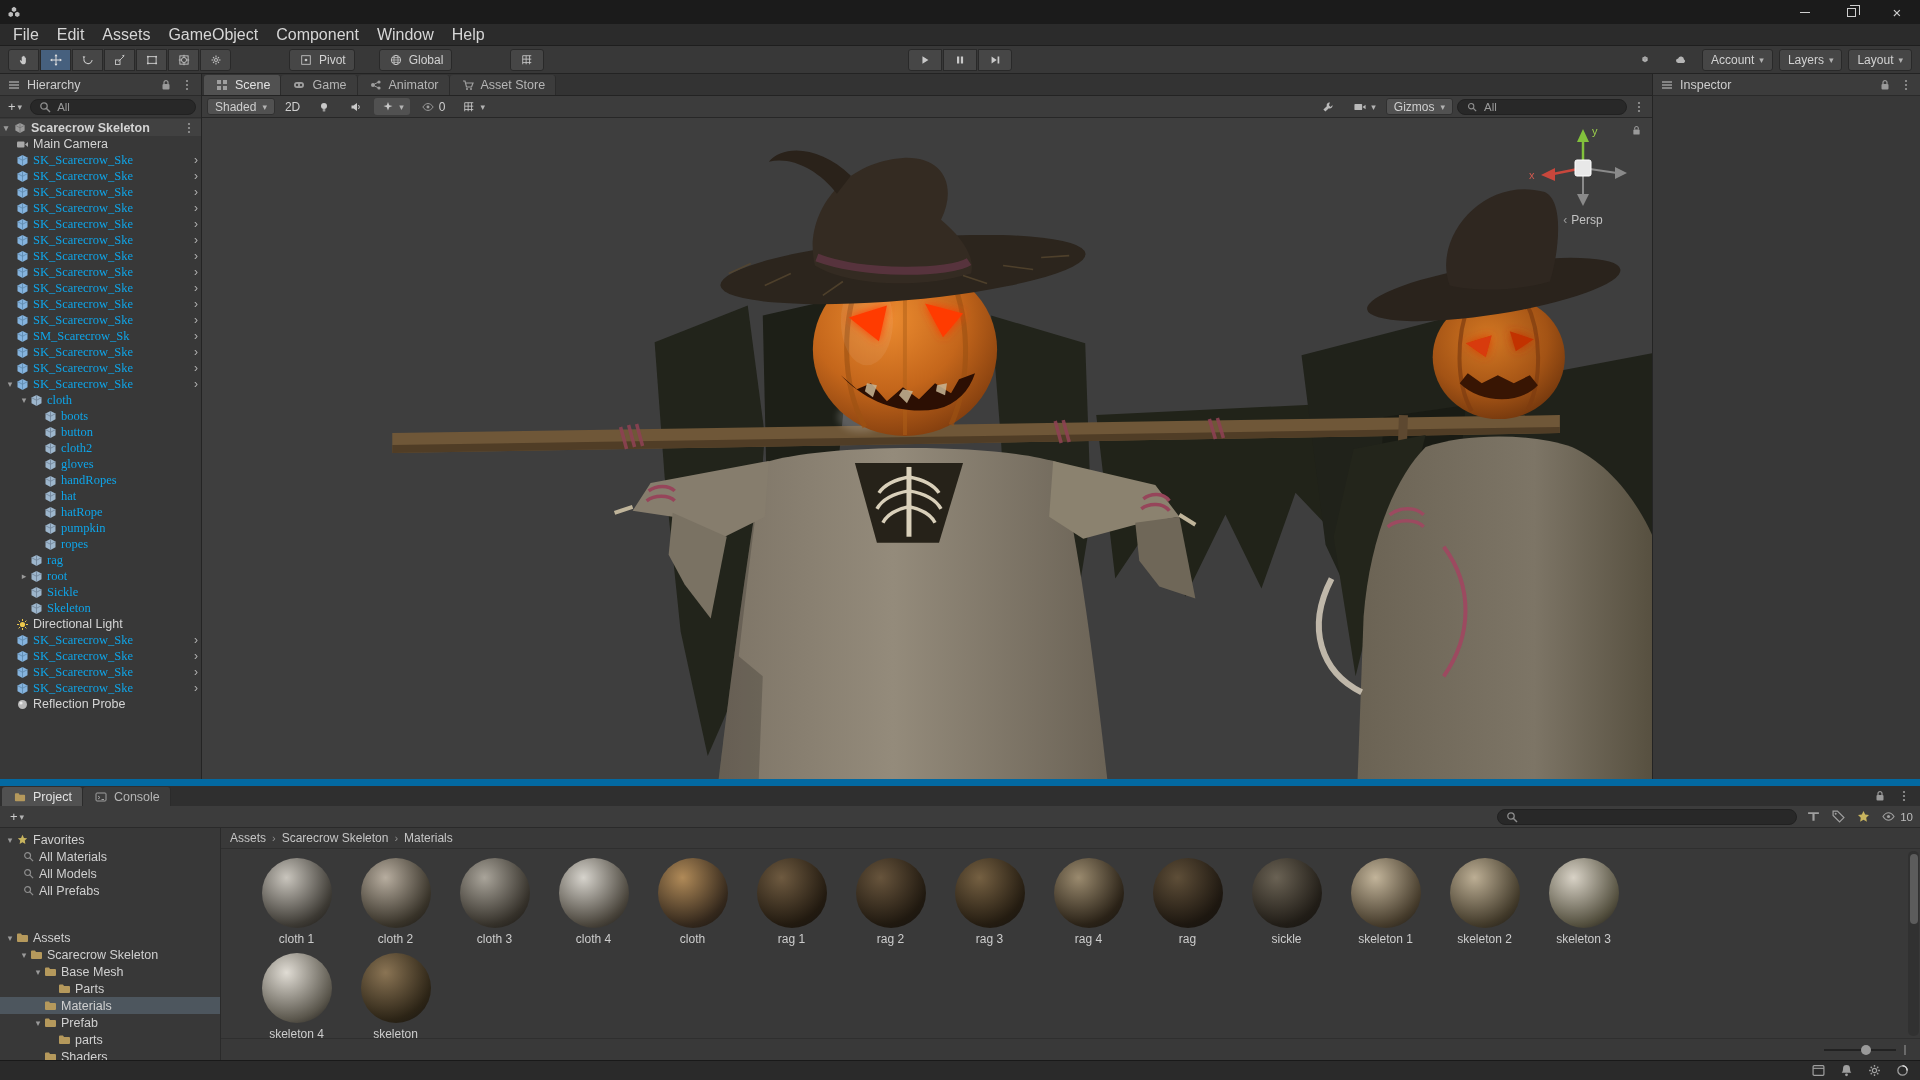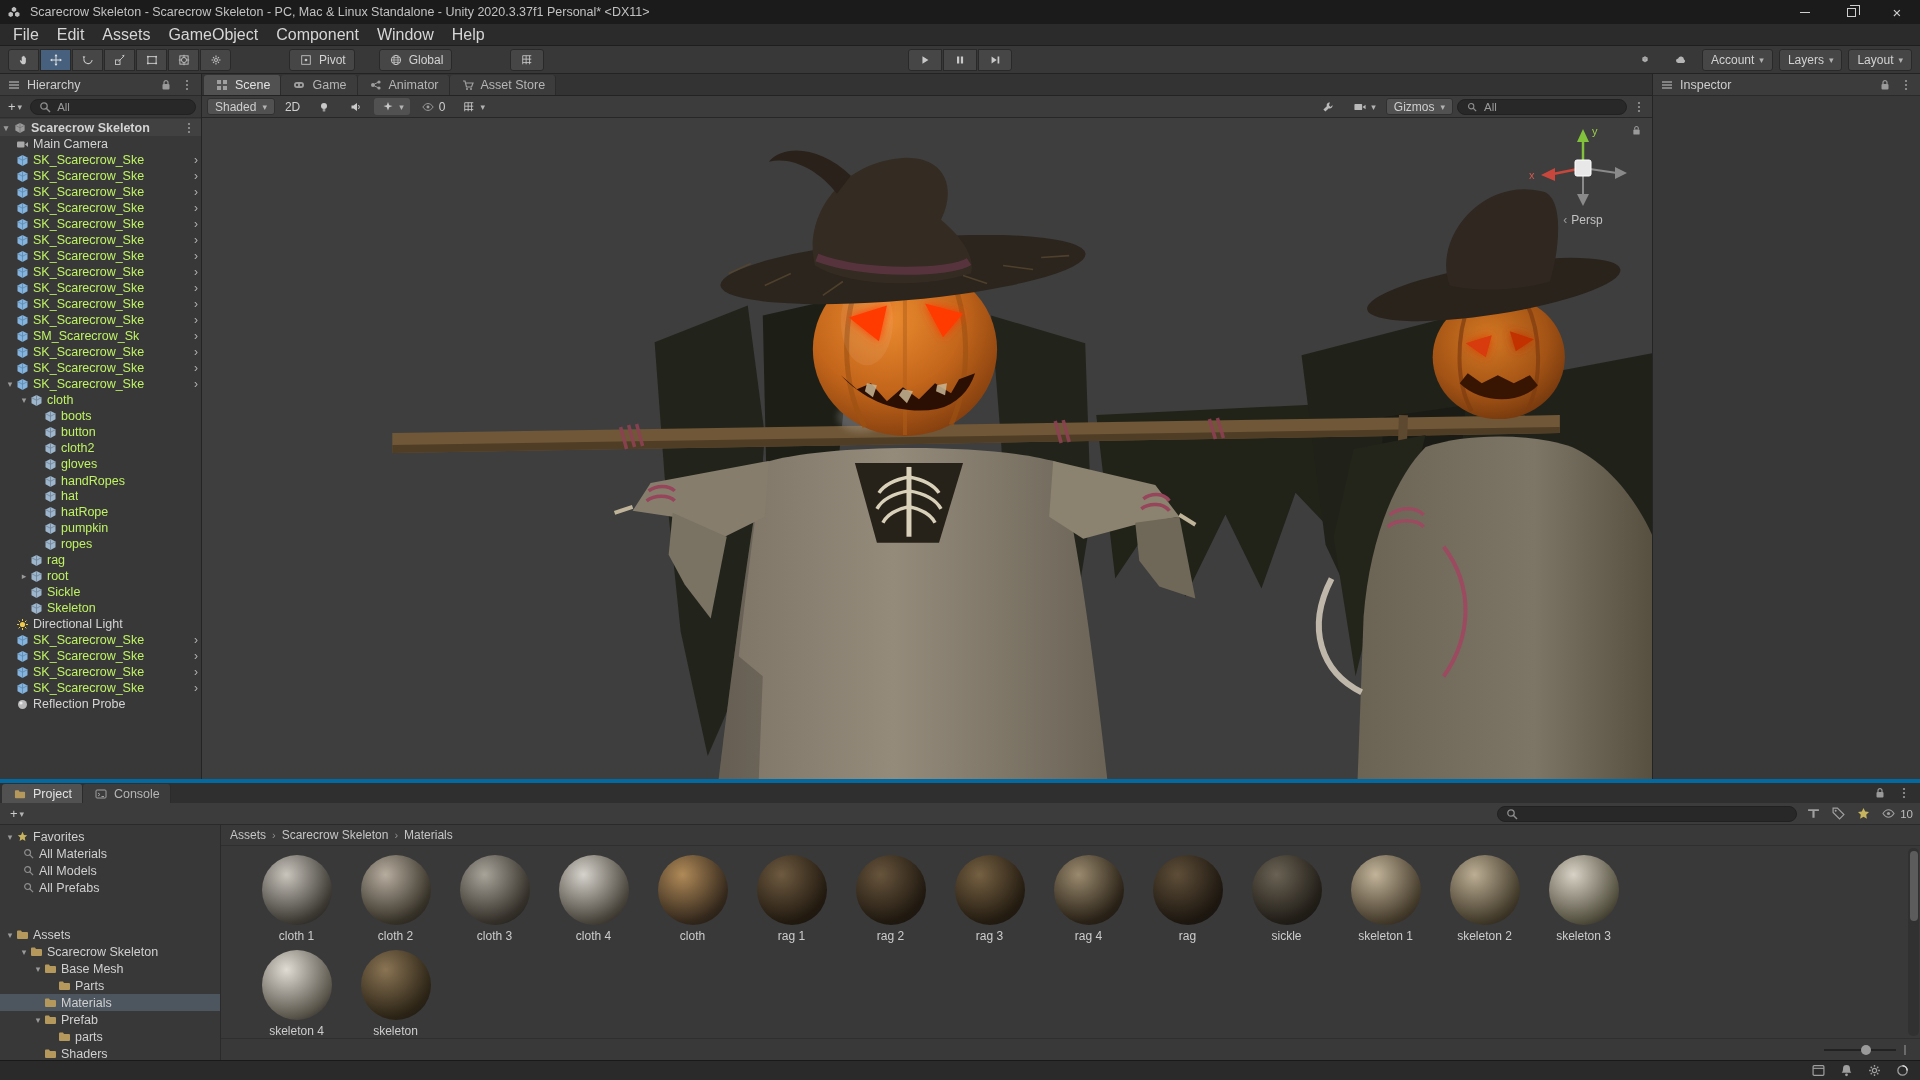--- a/index.html
+++ b/index.html
@@ -55,21 +55,21 @@
   .plus-btn { display:flex; align-items:center; gap:2px; color:#cdcdcd; font-size:13px; padding:0 3px; }
   .search-box { flex:1; height:16px; background:#282828; border:1px solid #212121; border-radius:8px; display:flex; align-items:center; gap:4px; padding:0 6px; font-size:11.5px; color:#9a9a9a; min-width:0; }
   .search-box svg { width:10px; height:10px; flex:none; }
   .tree { flex:1; overflow:hidden; font-size:12.5px; padding-top:1px; }
   .trow { height:16px; display:flex; align-items:center; position:relative; padding-right:14px; white-space:nowrap; }
   .trow.scene-row { background:#414141; height:17px; font-weight:bold; padding-right:4px; }
   .expander { width:12px; flex:none; text-align:center; color:#9a9a9a; font-size:9px; }
   .obj-icon { width:14px; height:13px; flex:none; margin-right:3px; display:flex; align-items:center; }
   .obj-icon svg { width:13px; height:13px; }
   .trow .lbl { overflow:hidden; text-overflow:clip; color:#d4d4d4; }
-  .trow .lbl.prefab { color:#bef264; }
+  .trow .lbl.prefab { color:#0ea5e9;font-family:Liberation Serif, serif; }
   .parrow { position:absolute; right:3px; color:#b0b0b0; font-size:12px; }
 
   
   .scene { flex:1; display:flex; flex-direction:column; min-width:0; }
   .tabbar { height:22px; background:#333333; display:flex; align-items:flex-end; padding-left:2px; border-bottom:1px solid #232323; flex:none; }
   .tab { height:20px; padding:0 10px; display:flex; align-items:center; gap:5px; font-size:12.5px; color:#b5b5b5; background:#3c3c3c; border-right:1px solid #2b2b2b; border-radius:3px 3px 0 0; }
   .tab.active { background:#515151; color:#e2e2e2; }
   .tab svg { width:12px; height:12px; }
   .tabbar .kebab { margin-left:auto; padding:0 8px; display:flex; align-items:center; height:100%; }
   .kebab svg { width:4px; height:12px; }
@@ -88,21 +88,21 @@
   .gizmo-lock { position:absolute; top:0; right:2px; }
   .gizmo-lock svg { width:9px; height:11px; }
   .persp-label { font-size:12px; color:#c2c2c2; margin-top:-4px; }
   .persp-arrow { color:#9a9a9a; margin-right:4px; }
 
   
   .inspector { width:268px; flex:none; background:#383838; border-left:1px solid #242424; display:flex; flex-direction:column; }
   .inspector-body { flex:1; }
 
   
-  .project-panel { height:281px; flex:none; border-top:4px solid #0369a1; background:#383838; display:flex; flex-direction:column; }
+  .project-panel { height:281px; flex:none; border-top:7px solid #0369a1; background:#383838; display:flex; flex-direction:column; }
   .proj-tabs { height:20px; background:#2f2f2f; display:flex; align-items:flex-end; padding-left:2px; flex:none; }
   .proj-tabs .tab { height:19px; }
   .proj-tabs .right-icons { margin-left:auto; display:flex; align-items:center; gap:8px; padding-right:8px; height:100%; }
   .right-icons svg { width:10px; height:12px; }
   .proj-toolbar { height:22px; background:#3c3c3c; border-bottom:1px solid #2a2a2a; display:flex; align-items:center; padding:0 7px; gap:8px; flex:none; }
   .proj-toolbar .search-box { flex:none; width:300px; margin-left:auto; }
   .proj-tool-icons { display:flex; align-items:center; gap:9px; }
   .proj-tool-icons .ticon svg { width:13px; height:13px; }
   .eye-count { font-size:11.5px; color:#bdbdbd; margin-left:-5px; }
   .proj-body { flex:1; display:flex; min-height:0; }
@@ -134,21 +134,20 @@
 <body>
 
 <div class="window">
 
   <div class="titlebar">
     <span class="app-icon ticon">
         <svg viewBox="0 0 14 14">
           <path fill="#bdbdbd" d="M7 1l2.6 1.5v3L7 7 4.4 5.5v-3zM3.2 6.8l2.6 1.5v3L3.2 12.8.6 11.3v-3zM10.8 6.8l2.6 1.5v3l-2.6 1.5-2.6-1.5v-3z"></path>
         </svg>
       </span>
-    <span class="title-text">Scarecrow Skeleton - Scarecrow Skeleton - PC, Mac &amp; Linux Standalone - Unity 2020.3.37f1 Personal* &lt;DX11&gt;</span>
     <div class="win-controls">
       <div class="win-btn">
           <span class="min-glyph"></span>
         </div>
       <div class="win-btn">
           <span class="restore-glyph"></span>
         </div>
       <div class="win-btn">
           <span class="close-glyph">×</span>
         </div>

